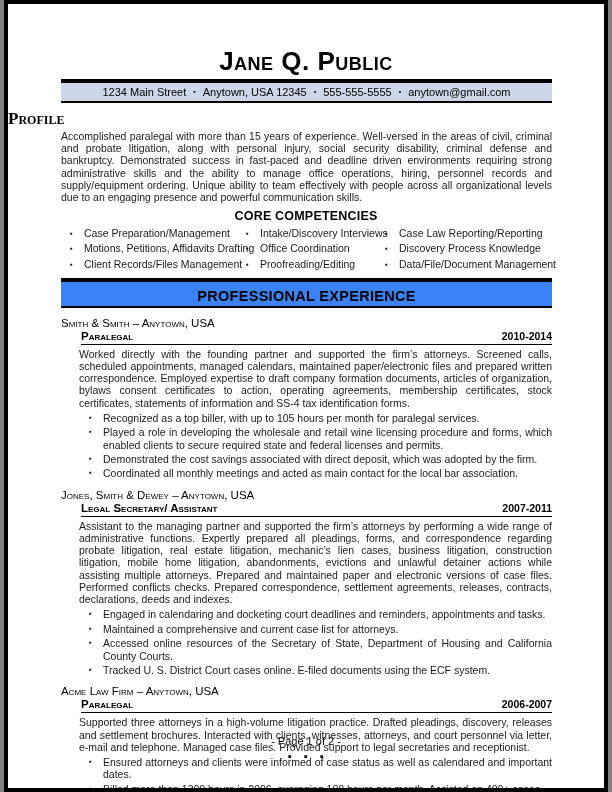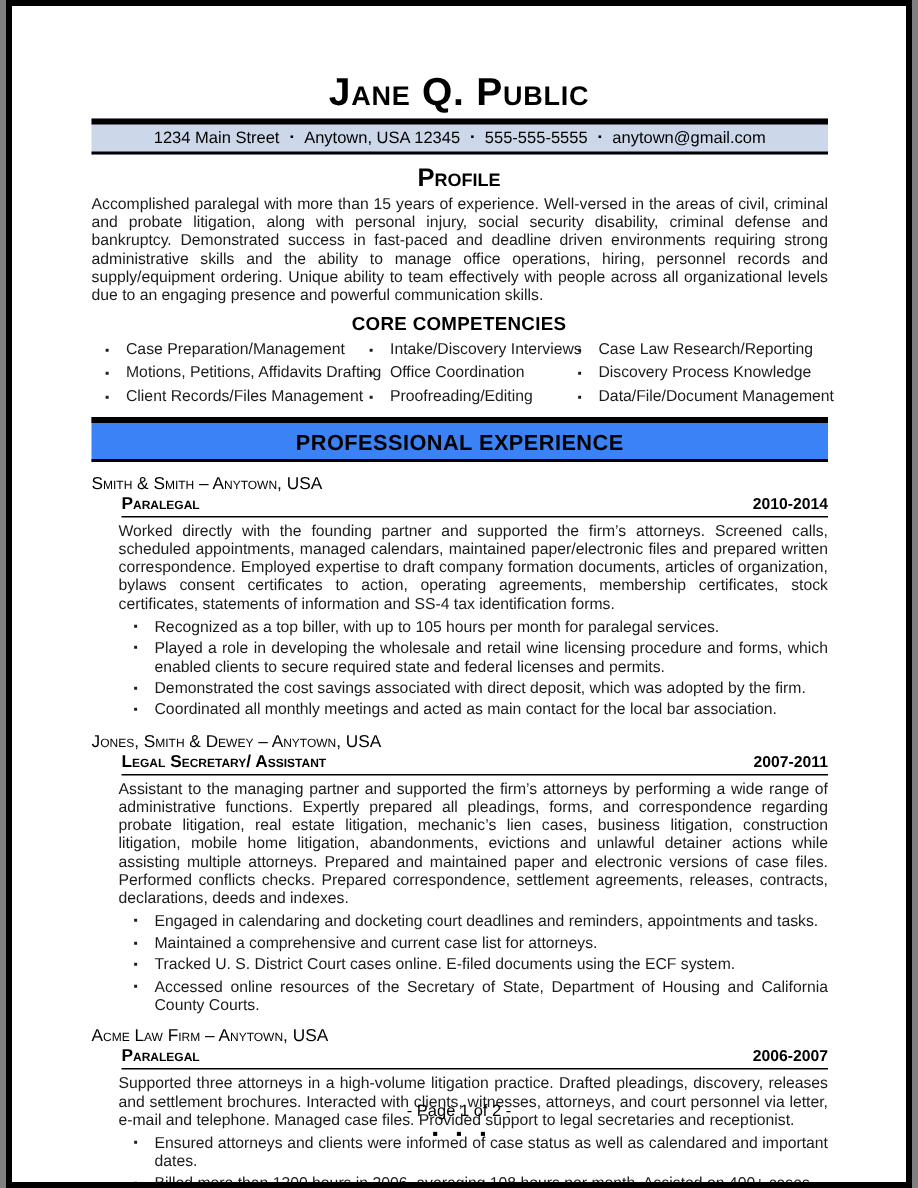--- a/index.html
+++ b/index.html
@@ -38,26 +38,26 @@
   }
   .contact-sep {
     display: inline-block;
     font-size: 7px;
     vertical-align: 2px;
     margin: 0 7px;
   }
   
   .profile-heading {
     margin: 6px 0 0 0;
-    text-align: center;
     font-variant: small-caps;
     font-weight: bold;
     font-size: 17px;
     line-height: 19px;
     color: #000;
+    font-family: Liberation Serif, serif;
   }
   .profile-text {
     margin: 2px 52px 0 53px;
     text-align: justify;
     font-size: 10.5px;
     line-height: 12.2px;
   }
   
   .core-heading {
     margin: 6px 0 0 0;
@@ -192,21 +192,21 @@
     </div>
     <div class="comp-col col-2">
       <ul>
         <li>Intake/Discovery Interviews</li>
         <li>Office Coordination</li>
         <li>Proofreading/Editing</li>
       </ul>
     </div>
     <div class="comp-col col-3">
       <ul>
-        <li>Case Law Research/Reporting</li>
+        <li>Case Law Reporting/Reporting</li>
         <li>Discovery Process Knowledge</li>
         <li>Data/File/Document Management</li>
       </ul>
     </div>
   </div>
 
   <div class="section-bar">PROFESSIONAL EXPERIENCE</div>
 
   <div class="job">
     <div class="company">Smith &amp; Smith – Anytown, USA</div>
@@ -226,22 +226,22 @@
   <div class="job">
     <div class="company">Jones, Smith &amp; Dewey – Anytown, USA</div>
     <div class="title-row">
       <span class="job-title">Legal Secretary/ Assistant</span>
       <span class="job-dates">2007-2011</span>
     </div>
     <p class="job-summary">Assistant to the managing partner and supported the firm’s attorneys by performing a wide range of administrative functions. Expertly prepared all pleadings, forms, and correspondence regarding probate litigation, real estate litigation, mechanic’s lien cases, business litigation, construction litigation, mobile home litigation, abandonments, evictions and unlawful detainer actions while assisting multiple attorneys. Prepared and maintained paper and electronic versions of case files. Performed conflicts checks. Prepared correspondence, settlement agreements, releases, contracts, declarations, deeds and indexes.</p>
     <ul class="job-bullets">
       <li>Engaged in calendaring and docketing court deadlines and reminders, appointments and tasks.</li>
       <li>Maintained a comprehensive and current case list for attorneys.</li>
+      <li>Accessed online resources of the Secretary of State, Department of Housing and California County Courts.</li>
       <li>Tracked U. S. District Court cases online. E-filed documents using the ECF system.</li>
-      <li>Accessed online resources of the Secretary of State, Department of Housing and California County Courts.</li>
     </ul>
   </div>
 
   <div class="job">
     <div class="company">Acme Law Firm – Anytown, USA</div>
     <div class="title-row">
       <span class="job-title">Paralegal</span>
       <span class="job-dates">2006-2007</span>
     </div>
     <p class="job-summary">Supported three attorneys in a high-volume litigation practice. Drafted pleadings, discovery, releases and settlement brochures. Interacted with clients, witnesses, attorneys, and court personnel via letter, e-mail and telephone. Managed case files. Provided support to legal secretaries and receptionist.</p>

